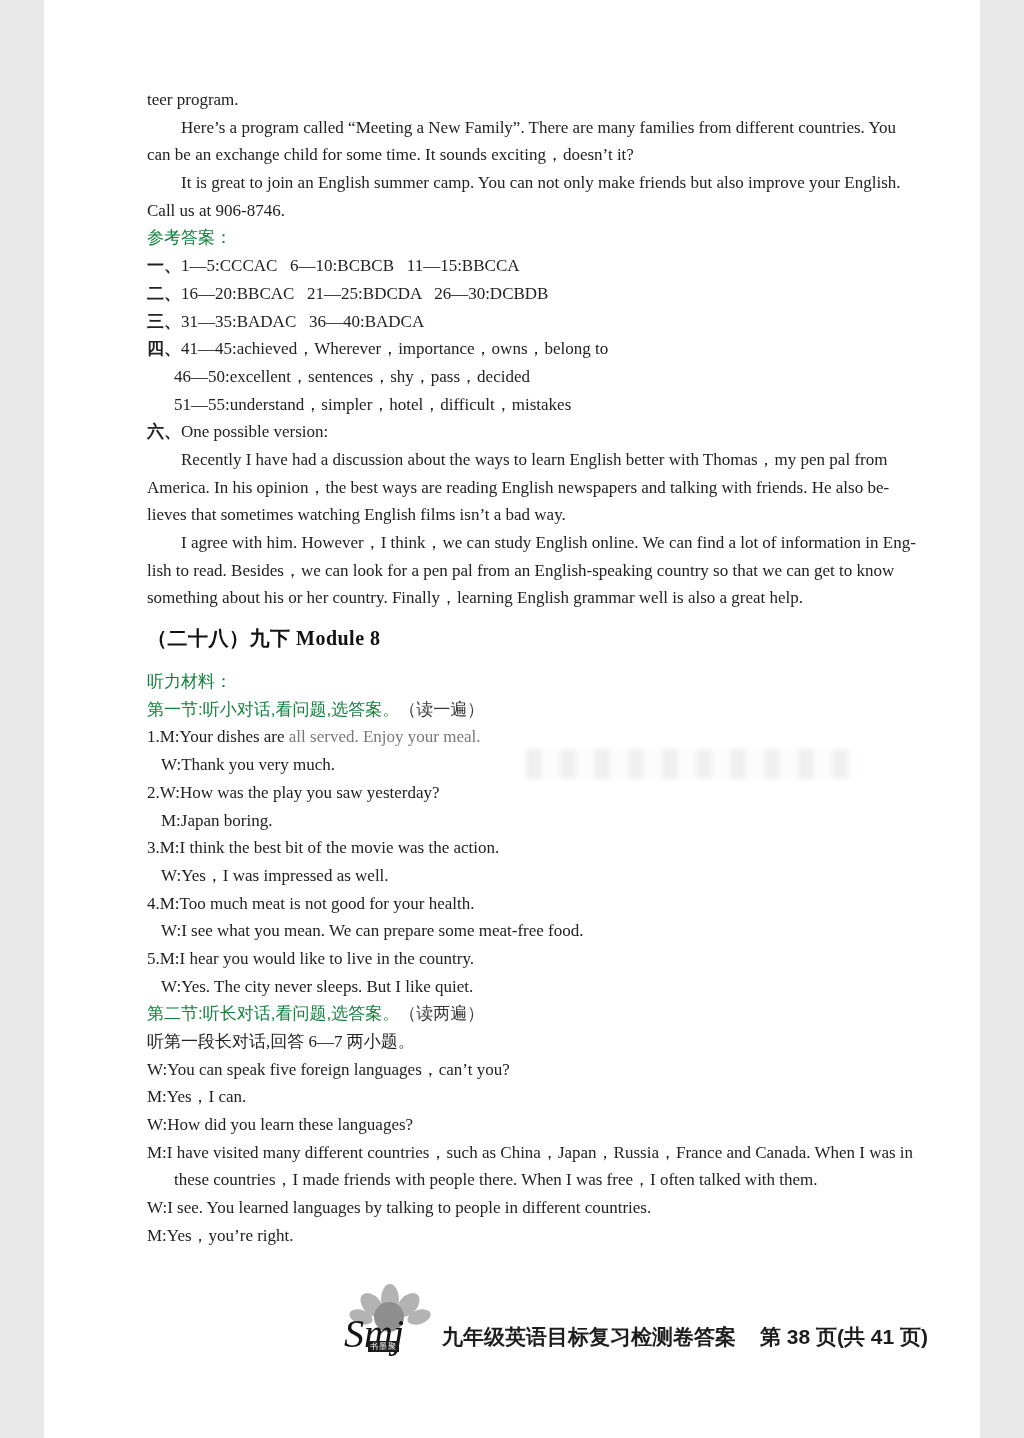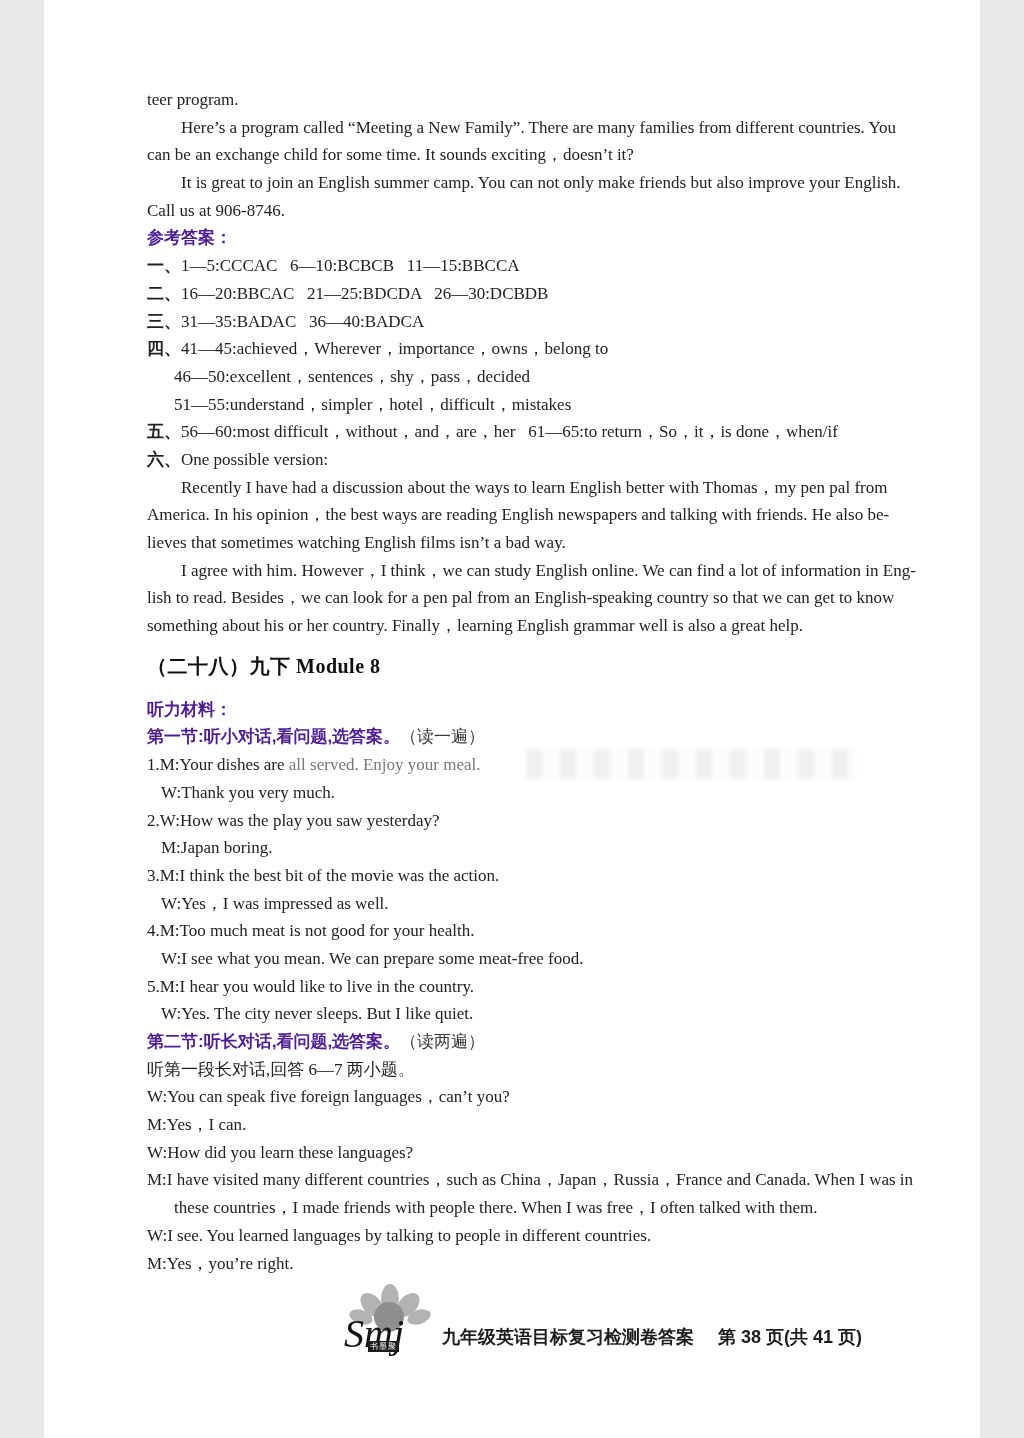--- a/index.html
+++ b/index.html
@@ -22,23 +22,23 @@
     height:27.7px;
     line-height:27.7px;
     font-size:17px;
     white-space:pre;
     color:#222;
   }
   .ind-2 { padding-left:34px; }   
   .ind-a { padding-left:27px; }   
   .ind-w { padding-left:14px; }   
   .bold-cn {
-    font-weight:bold;
+    font-weight:normal;
     font-family:"Liberation Sans", sans-serif;
-    color:#4c1d95;
+    color:#15803d;
   }
   .cn-num { font-weight:bold; font-family:"Liberation Sans", sans-serif; }
   .paren { color:#3a3a3a; font-weight:normal; }
   .module-title {
     height:44px; line-height:44px;
     margin:4px 0 8px;
     font-size:20px;
     font-weight:700;
     letter-spacing:0.5px;
     color:#111;
@@ -74,21 +74,21 @@
     background:#1c1c1c; color:#fff;
     font-size:8px; line-height:11px;
     padding:0 2px;
     font-family:"Liberation Sans", sans-serif;
     letter-spacing:1px;
     text-align:right;
   }
   .footer-text {
     position:absolute;
     left:398px; top:1324px;
-    font-size:18px;
+    font-size:21px;
     line-height:26px;
     font-weight:bold;
     font-family:"Liberation Sans", sans-serif;
     color:#1d1d1d;
     white-space:pre;
   }
   .footer-text .page-info { margin-left:24px; }
   .footer-text .page-info, .footer-text .f-label { font-weight:bold; }
 </style>
 </head>
@@ -109,21 +109,20 @@
     <div class="line bold-cn">参考答案：</div>
 
     <div>
 
     <div class="line"><span class="cn-num">一、</span><span>1—5:CCCAC   6—10:BCBCB   11—15:BBCCA</span></div>
         <div class="line"><span class="cn-num">二、</span><span>16—20:BBCAC   21—25:BDCDA   26—30:DCBDB</span></div>
         <div class="line"><span class="cn-num">三、</span><span>31—35:BADAC   36—40:BADCA</span></div>
         <div class="line"><span class="cn-num">四、</span><span>41—45:achieved，Wherever，importance，owns，belong to</span></div>
         <div class="line ind-a"><span class="cn-num"></span><span>46—50:excellent，sentences，shy，pass，decided</span></div>
         <div class="line ind-a"><span class="cn-num"></span><span>51—55:understand，simpler，hotel，difficult，mistakes</span></div>
-        <div class="line"><span class="cn-num">五、</span><span>56—60:most difficult，without，and，are，her   61—65:to return，So，it，is done，when/if</span></div>
         <div class="line"><span class="cn-num">六、</span><span>One possible version:</span></div>
       </div>
 
     <div>
 
     <div class="line ind-2"><span>Recently I have had a discussion about the ways to learn English better with Thomas，my pen pal from</span></div>
         <div class="line"><span>America. In his opinion，the best ways are reading English newspapers and talking with friends. He also be-</span></div>
         <div class="line"><span>lieves that sometimes watching English films isn’t a bad way.</span></div>
         <div class="line ind-2"><span>I agree with him. However，I think，we can study English online. We can find a lot of information in Eng-</span></div>
         <div class="line"><span>lish to read. Besides，we can look for a pen pal from an English-speaking country so that we can get to know</span></div>

